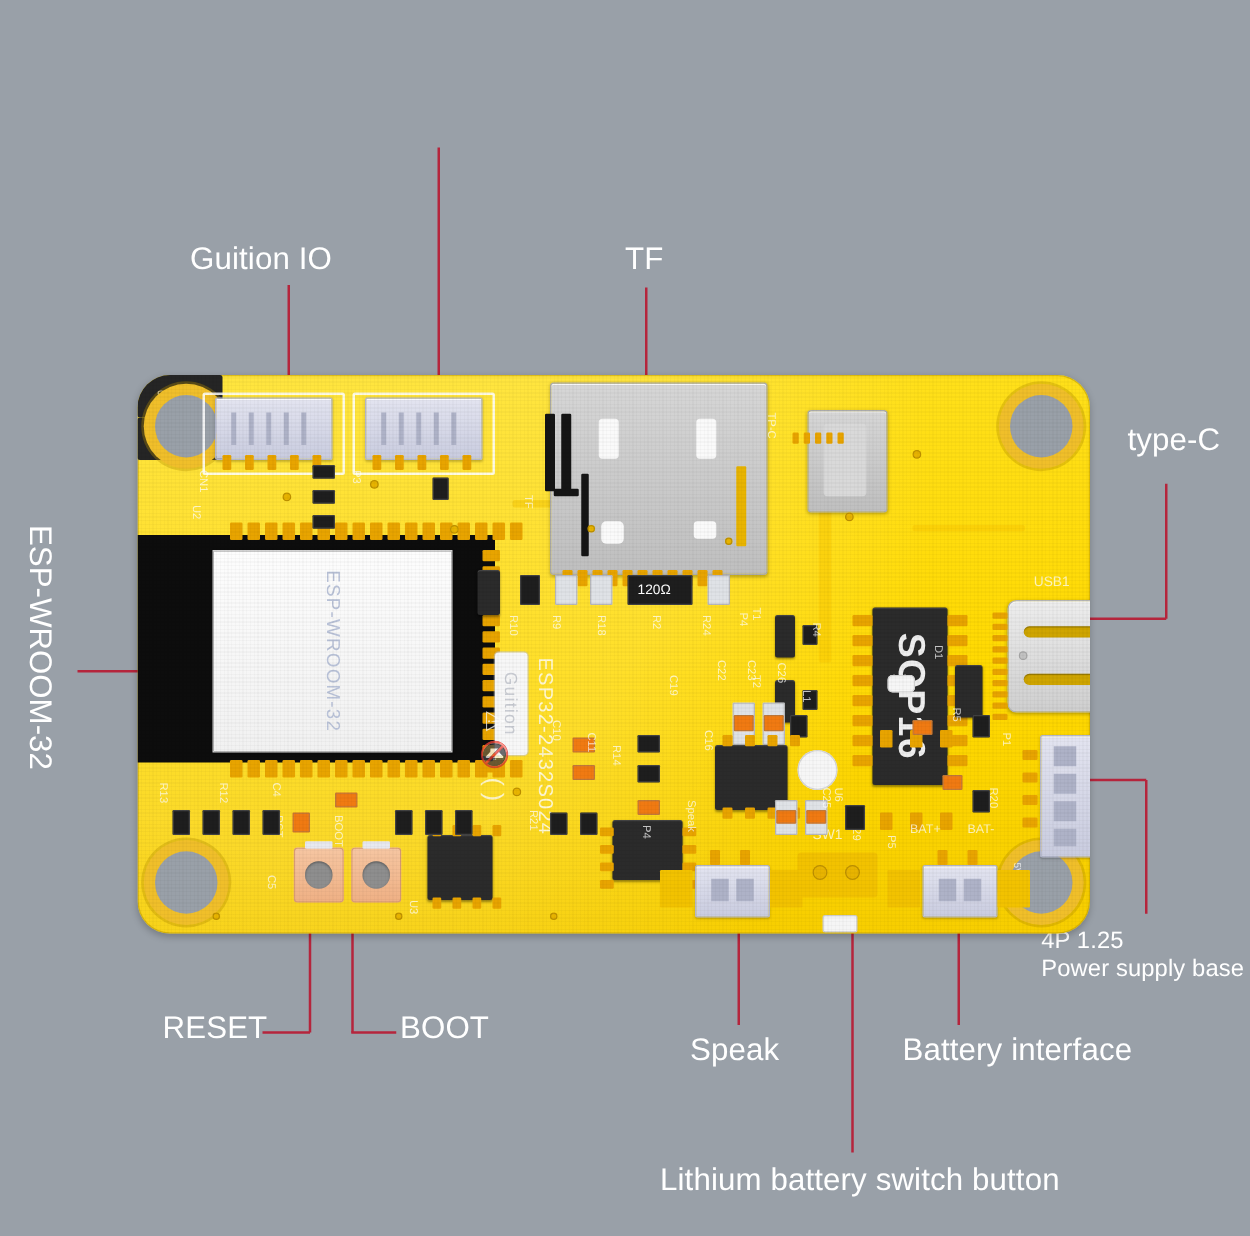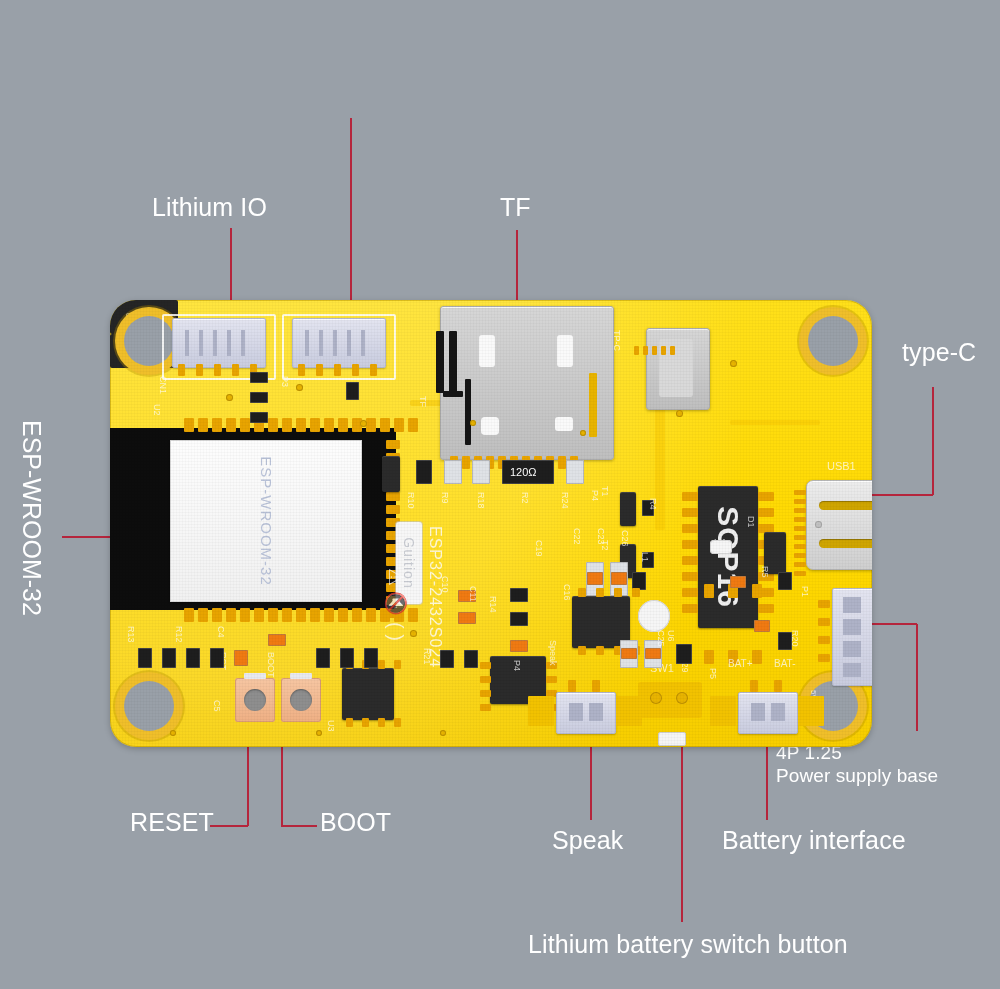--- a/index.html
+++ b/index.html
@@ -128,29 +128,29 @@
       white-space:nowrap;transform:translate(-50%,-50%) rotate(90deg);letter-spacing:1px;}
   .marks{position:absolute;color:#fff;opacity:.8;font-size:20px;white-space:nowrap;
       transform:rotate(90deg);transform-origin:0 0;}
 </style>
 </head>
 <body>
 
 <div id="stage">
 
 
-  <div class="label" style="left:152px;top:193px;">Lithium IO</div>
+  <div class="label" style="left:152px;top:193px;">Guition IO</div>
 
   <div class="label" style="left:500px;top:193px;">TF</div>
 
   <div class="label" style="left:902px;top:338px;">type-C</div>
 
   <div class="vlabel" style="left:46px;top:420px;">ESP-WROOM-32</div>
 
-  <div class="label small" style="left:776px;top:742px;">4P 1.25
+  <div class="label small" style="left:833px;top:742px;">4P 1.25
 Power supply base</div>
 
   <div class="label" style="left:130px;top:808px;">RESET</div>
 
   <div class="label" style="left:320px;top:808px;">BOOT</div>
 
   <div class="label" style="left:552px;top:826px;">Speak</div>
 
   <div class="label" style="left:528px;top:930px;">Lithium battery switch button</div>
 

